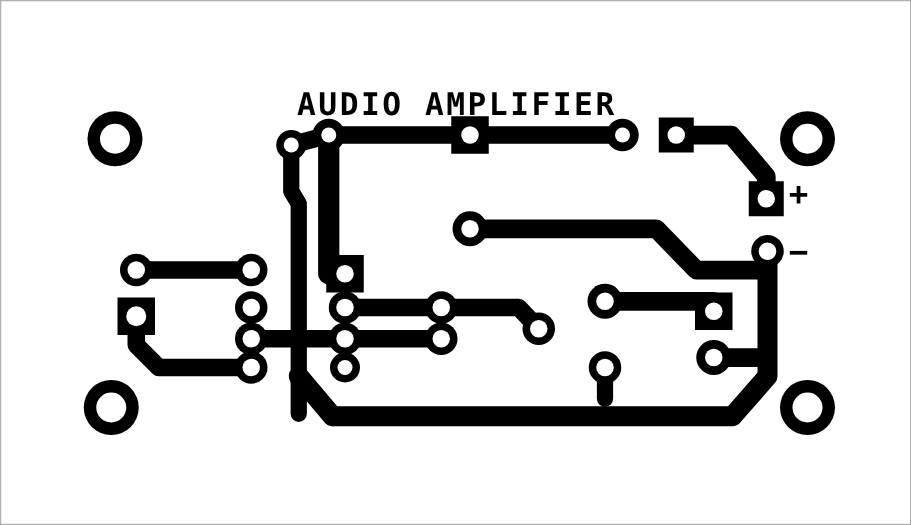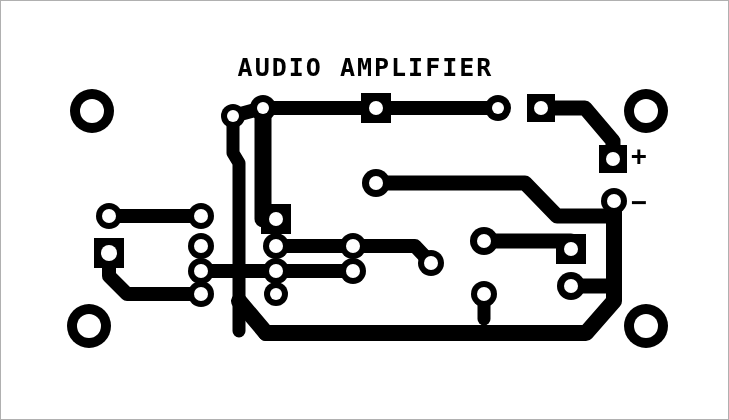--- a/index.html
+++ b/index.html
@@ -31,21 +31,21 @@
   .silk-label {
     position: absolute;
     color: #000000;
     font-family: "DejaVu Sans Mono", monospace;
     font-weight: bold;
     white-space: pre;
     user-select: none;
   }
   #board-title {
     left: 0;
-    top: 52px;
+    top: 68px;
     width: 729px;
     text-align: center;
     font-size: 25px;
     letter-spacing: 2px;
   }
   #plus-label {
     left: 630px;
     top: 142px;
     font-size: 26px;
     line-height: 26px;

